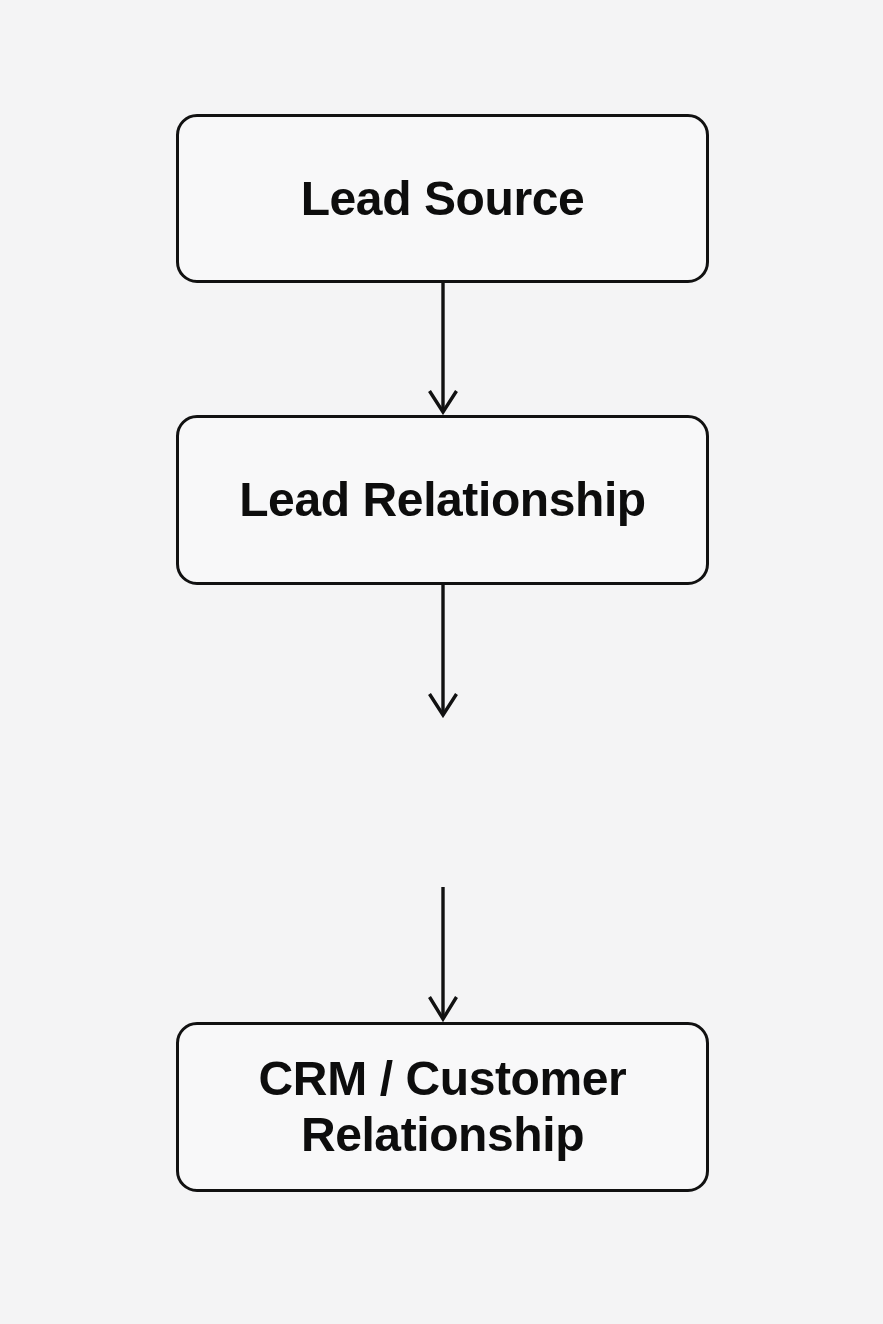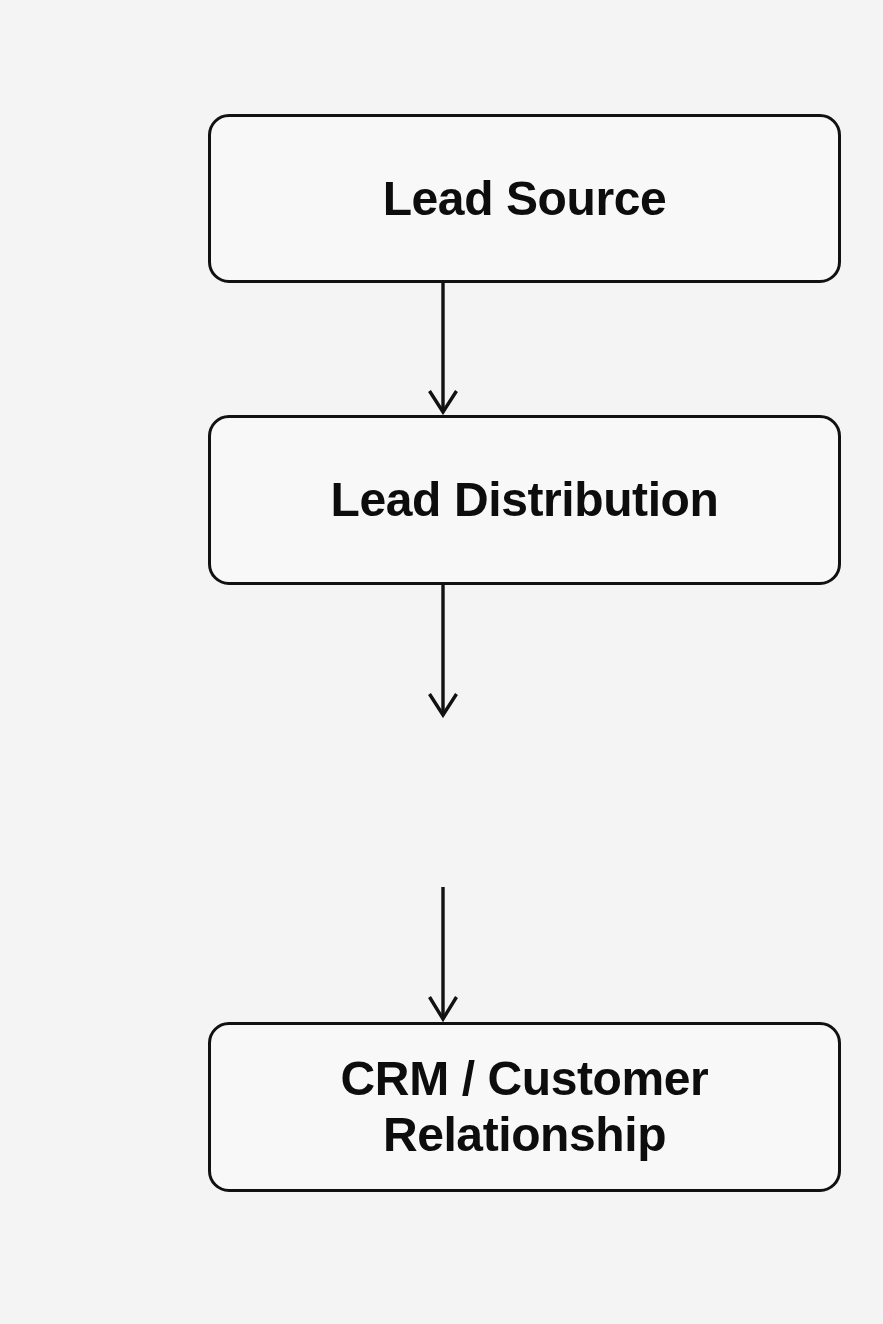--- a/index.html
+++ b/index.html
@@ -19,30 +19,29 @@
     position: relative;
     width: 883px;
     height: 1324px;
     background: #f4f4f5;
   }
 
   
   .flow-node {
     position: absolute;
     left: 176px;
-    width: 633px;
+    width: 533px;
     box-sizing: border-box;
     background: #f8f8f9;
     border: 3px solid #111111;
     border-radius: 21px;
     display: flex;
     align-items: center;
     justify-content: center;
     text-align: center;
-    margin-left: 32px;
   }
 
   .flow-node-label {
     font-size: 48px;
     font-weight: bold;
     color: #0d0d0d;
     line-height: 1.16;
     letter-spacing: -0.4px;
     padding: 0 18px;
     white-space: pre-line;
@@ -90,21 +89,21 @@
   </div>
 
   <div class="flow-connector" id="connector-1">
     <svg viewBox="0 0 30 132" preserveAspectRatio="none">
       <line class="connector-line" x1="15" y1="0" x2="15" y2="128" vector-effect="non-scaling-stroke"></line>
       <polyline class="connector-head" points="1.5,108 15,129 28.5,108" vector-effect="non-scaling-stroke"></polyline>
     </svg>
   </div>
 
   <div class="flow-node" id="node-lead-distribution">
-    <span class="flow-node-label">Lead Distribution</span>
+    <span class="flow-node-label">Lead Relationship</span>
   </div>
 
   <div class="flow-connector" id="connector-2">
     <svg viewBox="0 0 30 133" preserveAspectRatio="none">
       <line class="connector-line" x1="15" y1="0" x2="15" y2="129" vector-effect="non-scaling-stroke"></line>
       <polyline class="connector-head" points="1.5,109 15,130 28.5,109" vector-effect="non-scaling-stroke"></polyline>
     </svg>
   </div>
 
 

